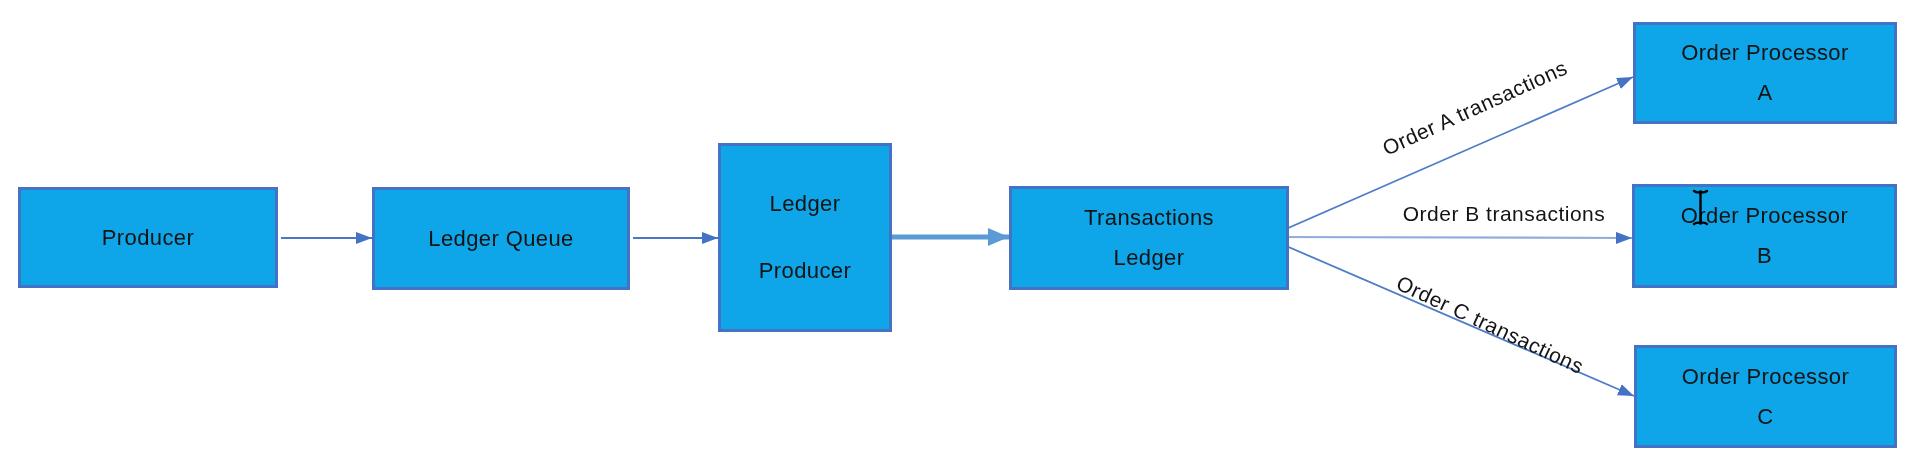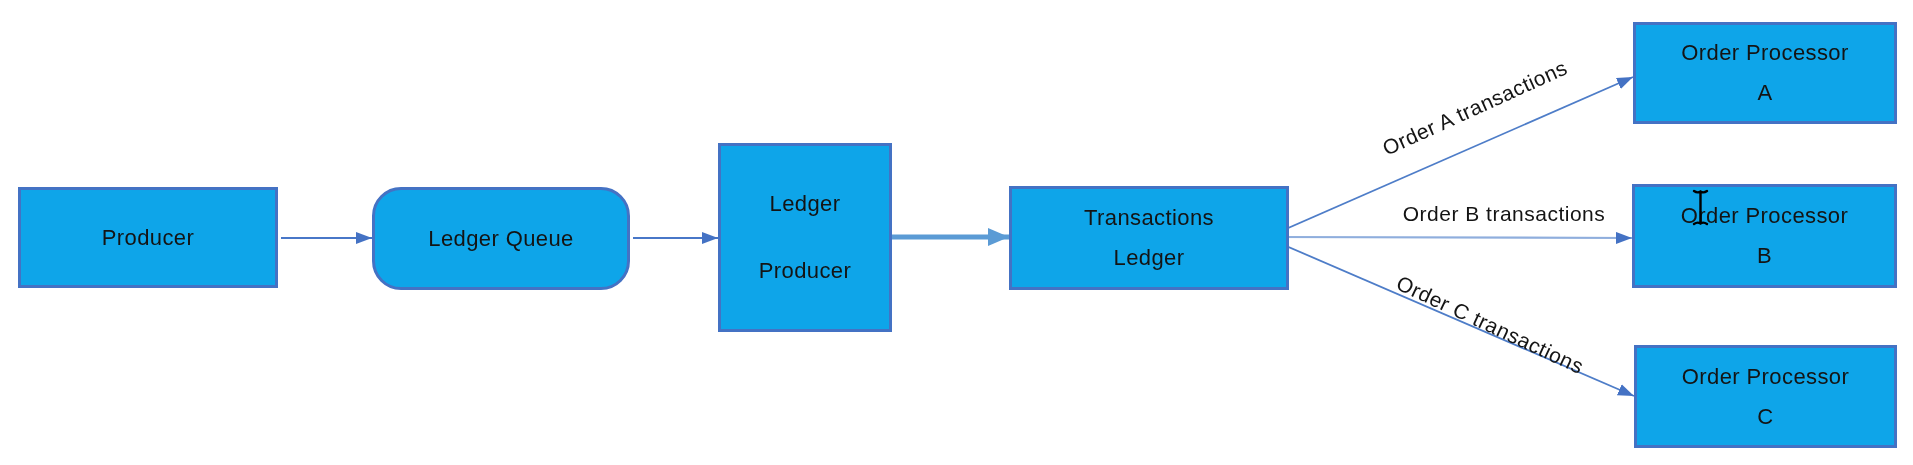--- a/index.html
+++ b/index.html
@@ -87,21 +87,21 @@
   <div class="elabel rot-a" style="left:1475px; top:108px;">Order A transactions</div>
 
   <div class="elabel mid" style="left:1378px; top:200px; width:252px;">Order B transactions</div>
 
   <div class="elabel rot-c" style="left:1490px; top:325px;">Order C transactions</div>
 
   <div class="node" style="left:18px; top:187px; width:260px; height:101px;">
     <span>Producer</span>
   </div>
 
-  <div class="node" style="left:372px; top:187px; width:258px; height:103px;border-radius:29px;">
+  <div class="node" style="left:372px; top:187px; width:258px; height:103px;">
     <span>Ledger Queue</span>
   </div>
 
   <div class="node" style="left:718px; top:143px; width:174px; height:189px;gap:27px;">
     <span>Ledger</span>
     <span>Producer</span>
   </div>
 
   <div class="node" style="left:1009px; top:186px; width:280px; height:104px;">
     <span>Transactions</span>

